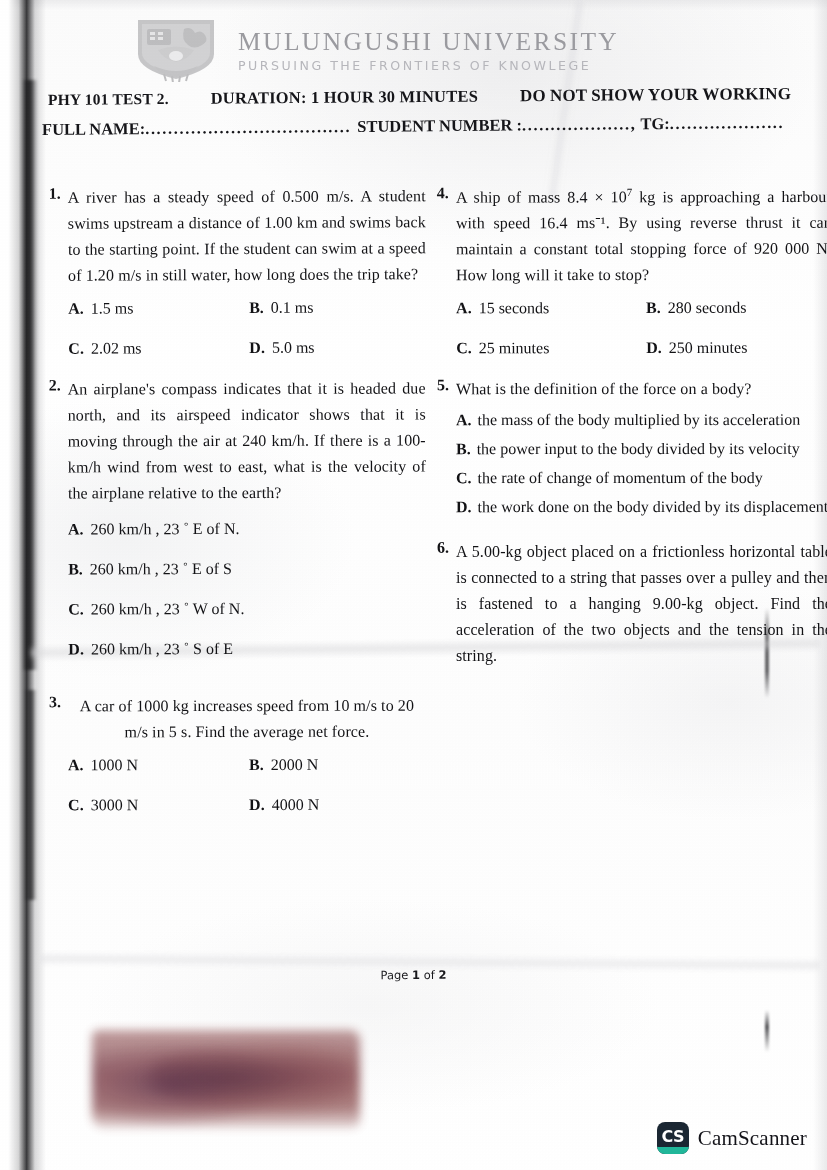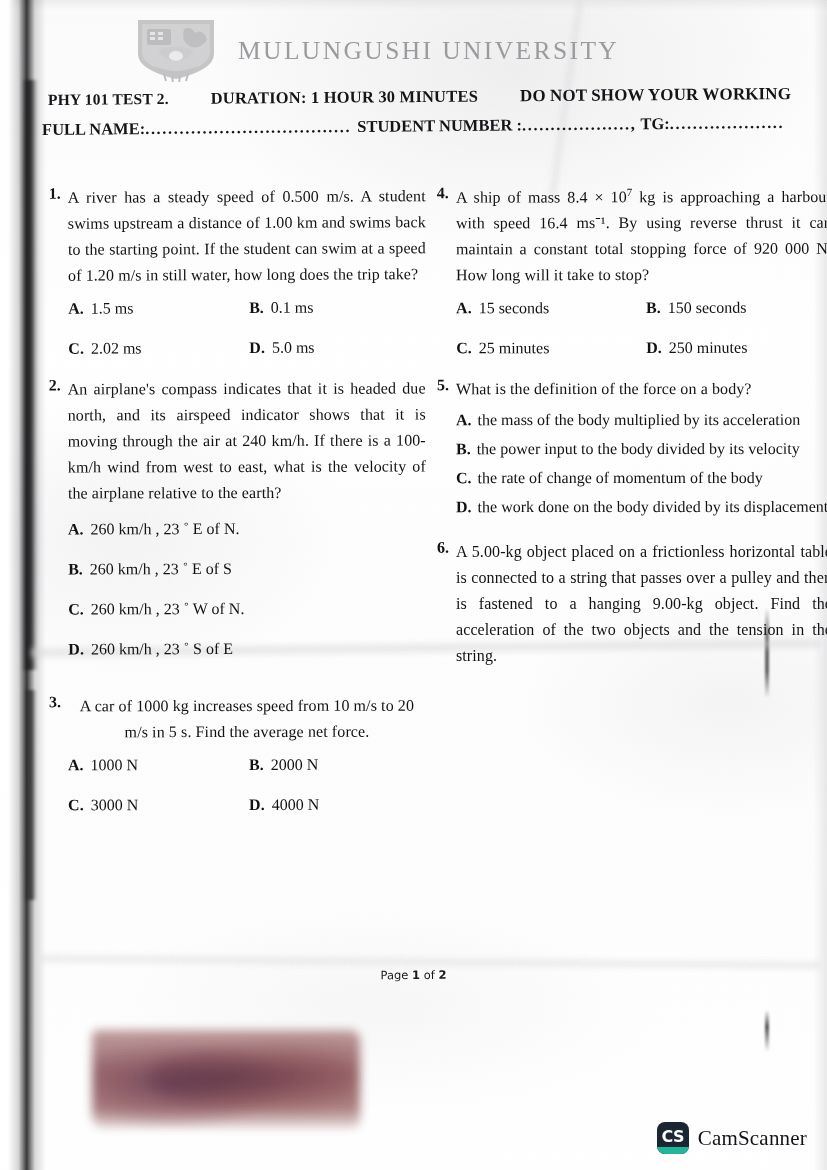--- a/index.html
+++ b/index.html
@@ -304,20 +304,21 @@
         <rect x="30" y="21" width="5" height="3" fill="#c9c9cc"></rect>
         <path d="M56 13 q7 -3 11 4 q6 -4 10 2 q4 6 -3 10 q-8 5 -14 0 q-7 -5 -4 -16 Z" fill="#6e6e72"></path>
         <path d="M30 34 q18 -7 36 0 q-5 9 -18 12 q-13 -3 -18 -12 Z" fill="#8d8d91"></path>
         <ellipse cx="48" cy="40" rx="7" ry="5" fill="#d6d6d9"></ellipse>
         <path d="M26 50 q22 10 44 0 q-6 9 -22 11 q-16 -2 -22 -11 Z" fill="#78787c"></path>
         <path d="M36 58 l2 7 M44 60 l1 7 M52 60 l-1 7 M60 58 l-2 7" stroke="#6a6a6e" stroke-width="2" fill="none"></path>
       </svg>
     </div>
     <div class="uni-text">
       <div class="uni-name">MULUNGUSHI UNIVERSITY</div>
+      <div class="uni-tag">PURSUING THE FRONTIERS OF KNOWLEGE</div>
     </div>
   </div>
 
   <div class="meta">
     <div class="meta-row1">
       <span class="m-course">PHY 101  TEST 2.</span>
       <span class="m-duration">DURATION: 1 HOUR 30 MINUTES</span>
       <span class="m-notice">DO NOT SHOW YOUR WORKING</span>
     </div>
     <div class="meta-row2">
@@ -422,21 +423,21 @@
         <div class="q-num">4.</div>
         <div class="q-body">
           <div class="q-text"><span>A ship of mass 8.4 × 10</span><span class="sup">7</span><span> kg is approaching a harbour with speed 16.4 ms⁻¹. By using reverse thrust it can maintain a constant total stopping force of 920 000 N. How long will it take to stop?</span></div>
           <div class="opts grid2">
             <div class="opt">
               <span class="opt-l">A.</span>
               <span class="opt-t">15 seconds</span>
             </div>
             <div class="opt">
               <span class="opt-l">B.</span>
-              <span class="opt-t">150 seconds</span>
+              <span class="opt-t">280 seconds</span>
             </div>
             <div class="opt">
               <span class="opt-l">C.</span>
               <span class="opt-t">25 minutes</span>
             </div>
             <div class="opt">
               <span class="opt-l">D.</span>
               <span class="opt-t">250 minutes</span>
             </div>
           </div>

